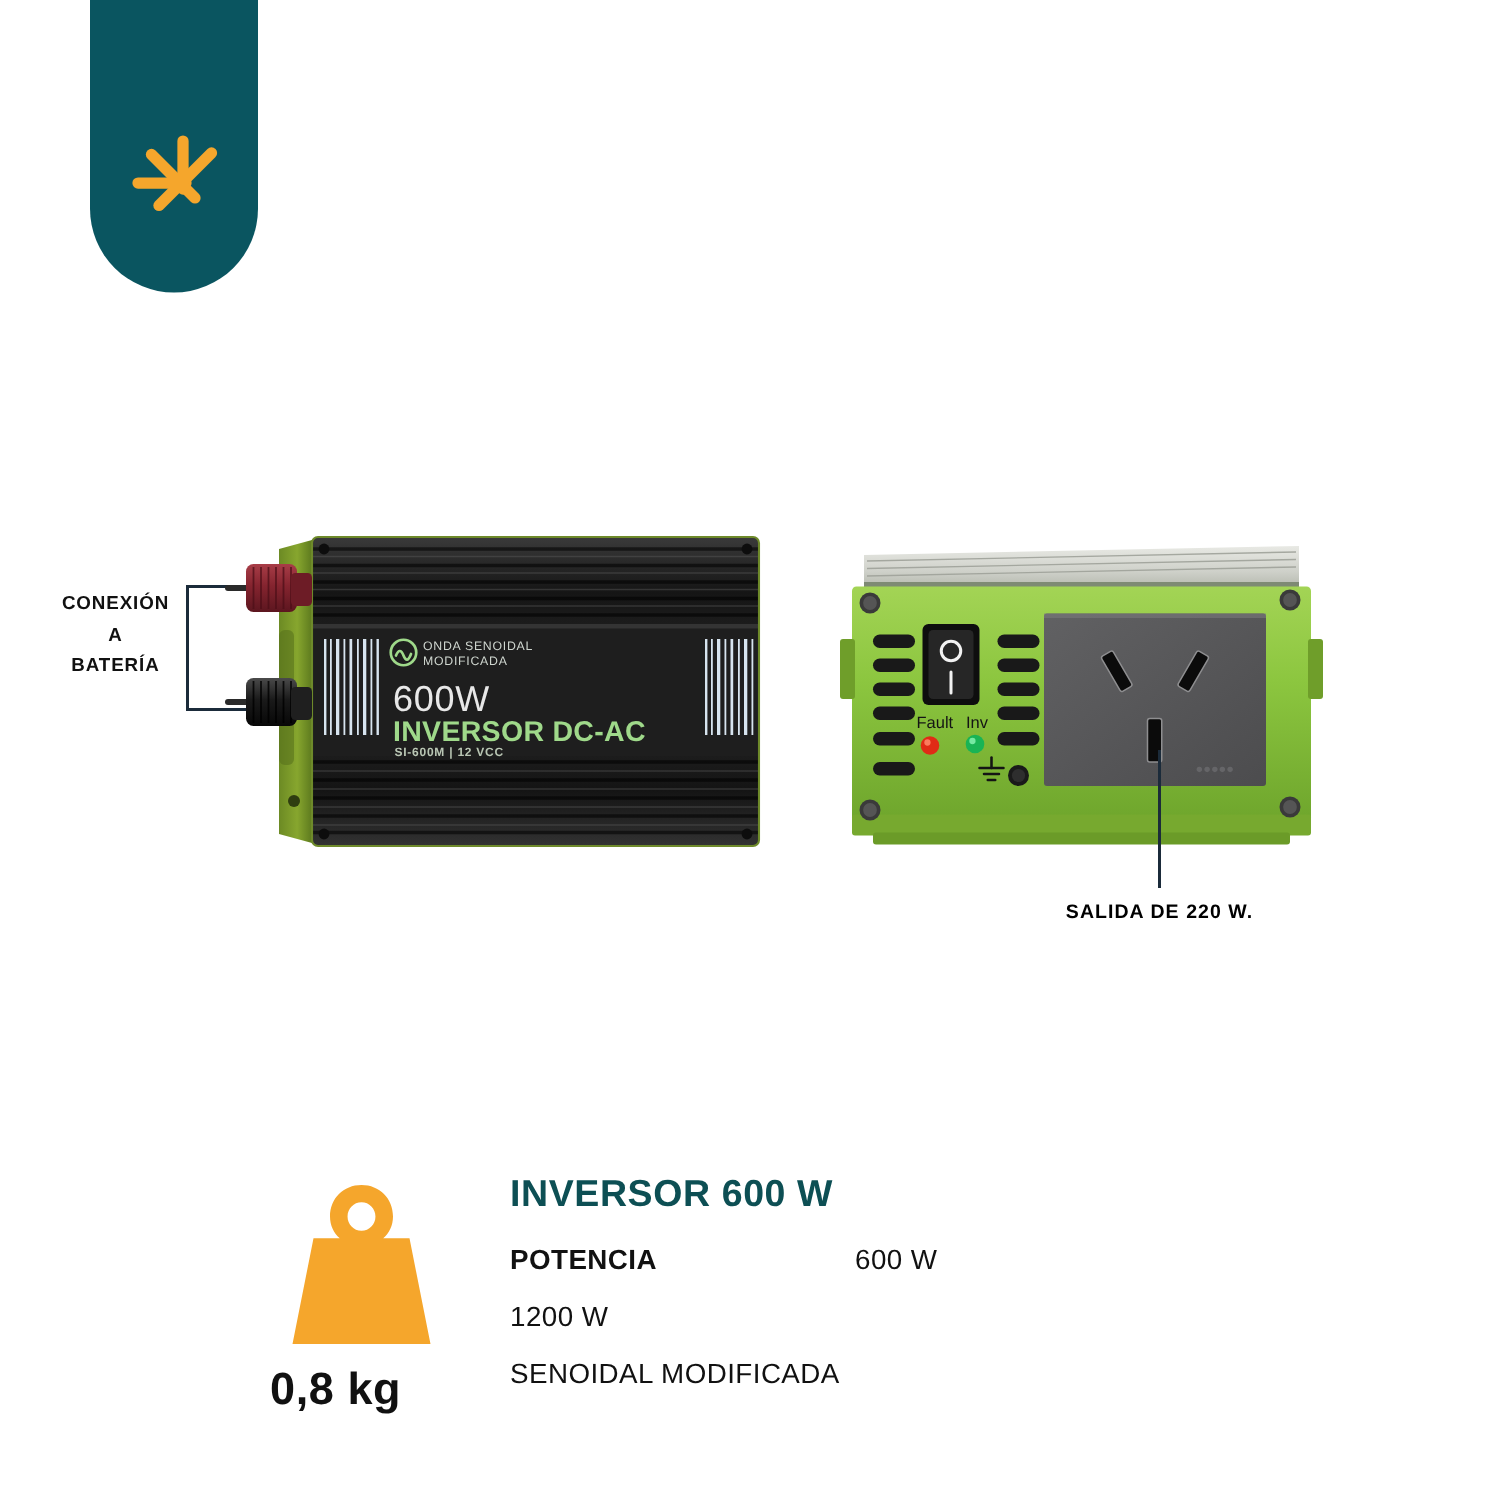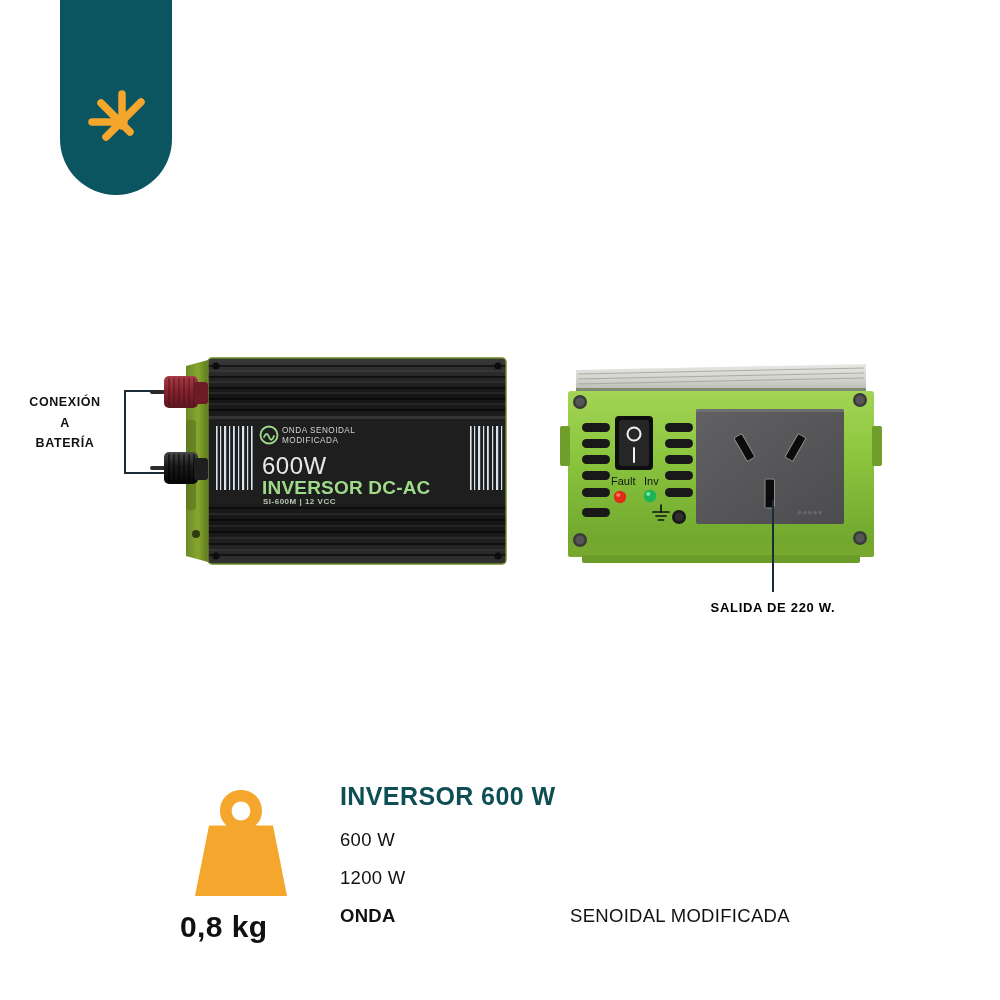--- a/index.html
+++ b/index.html
@@ -32,21 +32,21 @@
     left: 50%;
     top: 132px;
     transform: translate(-50%, -50%);
     width: 64px;
     height: 64px;
   }
 
   
   #battery-callout {
     position: absolute;
-    left: 22px;
+    left: 34px;
     top: 392px;
     width: 86px;
     text-align: center;
     font-size: 12.5px;
     font-weight: bold;
     letter-spacing: 0.6px;
     line-height: 1.65;
     color: #111111;
   }
   #battery-bracket {
@@ -420,25 +420,25 @@
                M52 17.5 C57.2 17.5 61.3 21.7 61.3 27 C61.3 32.3 57.2 36.5 52 36.5
                C46.8 36.5 42.7 32.3 42.7 27 C42.7 21.7 46.8 17.5 52 17.5 Z" fill="#F5A62C" fill-rule="evenodd"></path>
     </svg>
     <div class="weight-value">0,8 kg</div>
   </div>
 
   <div id="spec-table">
     <div id="spec-title">INVERSOR 600 W</div>
 
     <div class="spec-row">
+      <div class="spec-label">POTENCIA</div>
       <div class="spec-value">600 W</div>
     </div>
 
     <div class="spec-row">
       <div class="spec-value">1200 W</div>
     </div>
 
     <div class="spec-row">
-      <div class="spec-label">ONDA</div>
       <div class="spec-value">SENOIDAL MODIFICADA</div>
     </div>
   </div>
 </div>
 
 </body></html>

